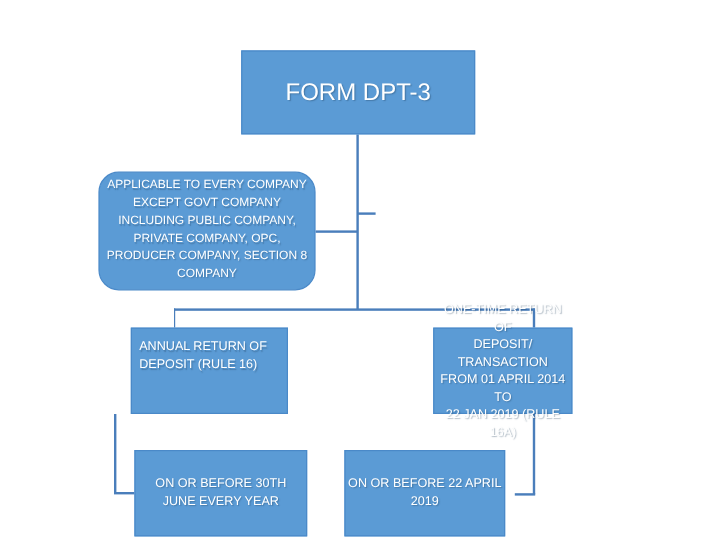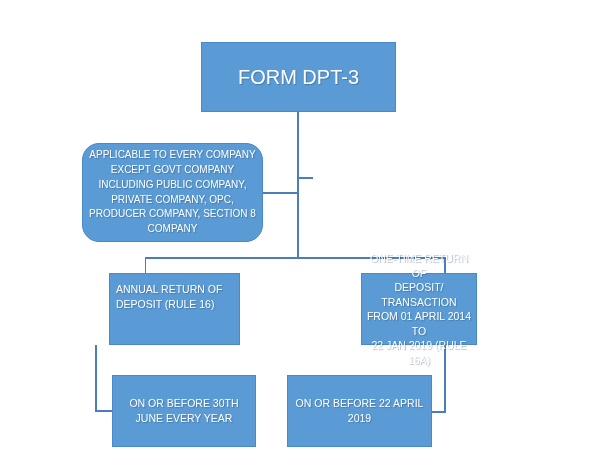--- a/index.html
+++ b/index.html
@@ -48,21 +48,21 @@
     text-align: left; padding: 8px 6px; margin-left: 29px;
   }
   .node-one-time-return {
     left: 361px; top: 273px; width: 116px; height: 72px;
     line-height: 14.5px;
   }
   .node-annual-due {
     left: 112px; top: 375px; width: 144px; height: 72px; text-align: center;
   }
   .node-one-time-due {
-    left: 287px; top: 375px; width: 145px; height: 72px;
+    left: 287px; top: 375px; width: 134px; height: 72px;
   }
   .conn {
     position: absolute;
     background: var(--connector-color, #4a7ebb);
   }
   .c-trunk-v        { left: 297px;   top: 112px; width: 1.5px; height: 146px; }
   .c-right-branch-h { left: 298px;   top: 177px; width: 15px;  height: 1.5px; }
   .c-left-branch-h  { left: 263px;   top: 192px; width: 34.5px;height: 1.5px; }
   .c-split-h        { left: 144.5px; top: 257px; width: 301px; height: 1.5px; }
   .c-split-left-v   { left: 144.5px; top: 257px; width: 1.5px; height: 16px;  }

